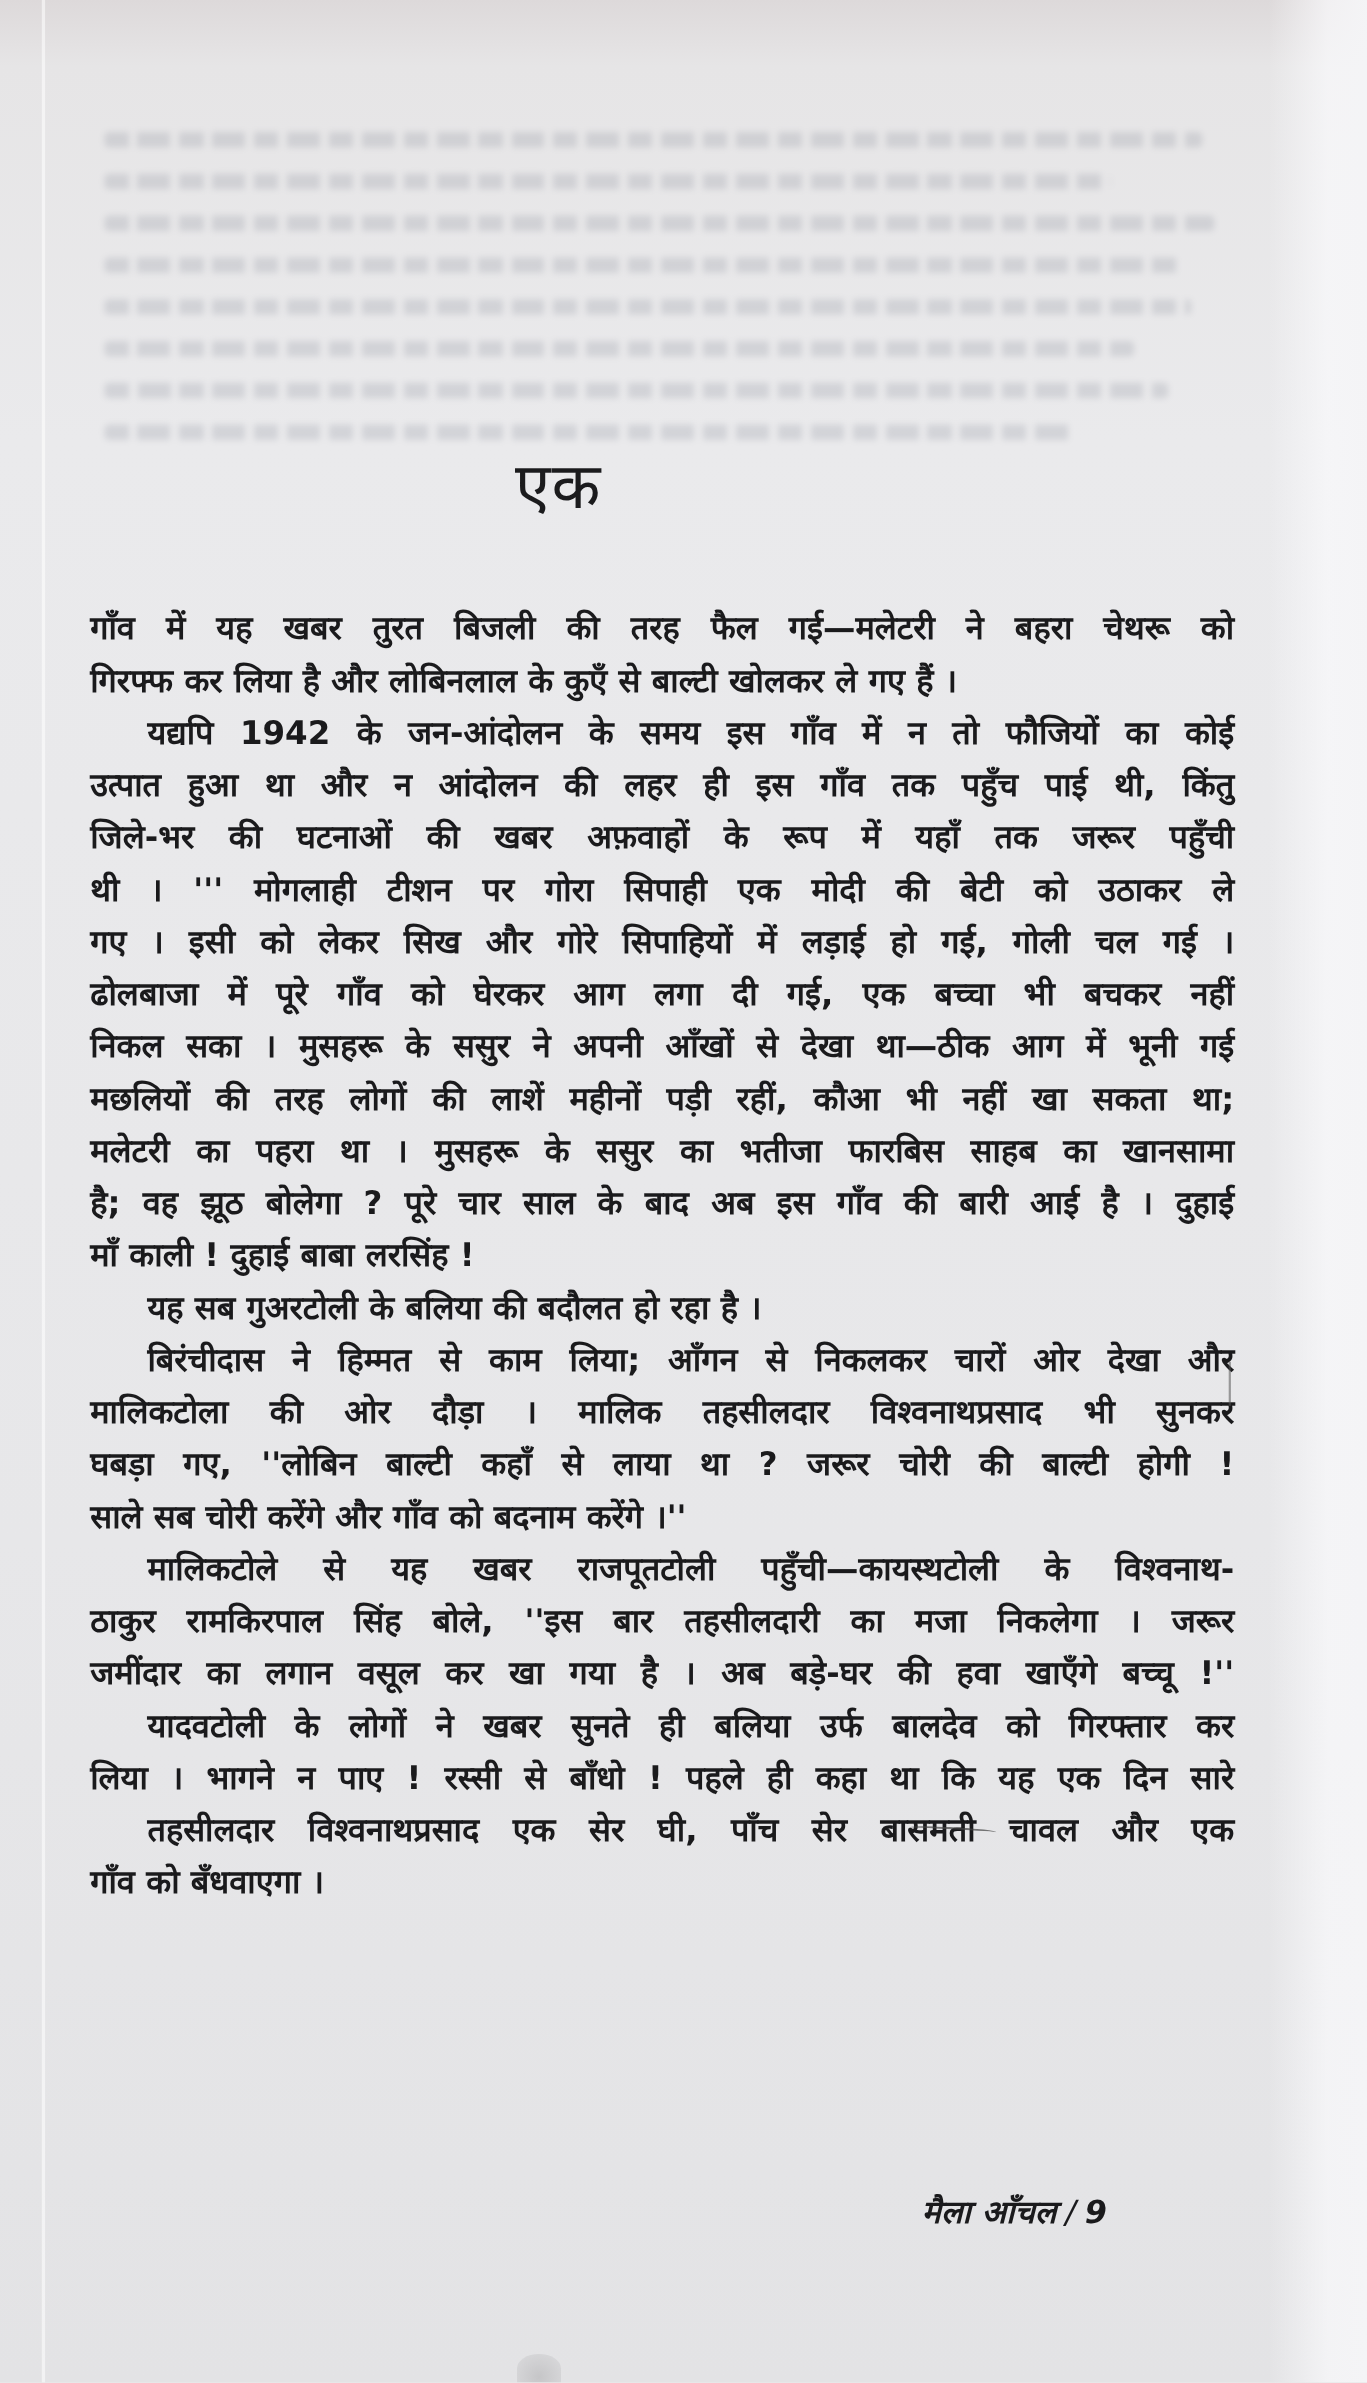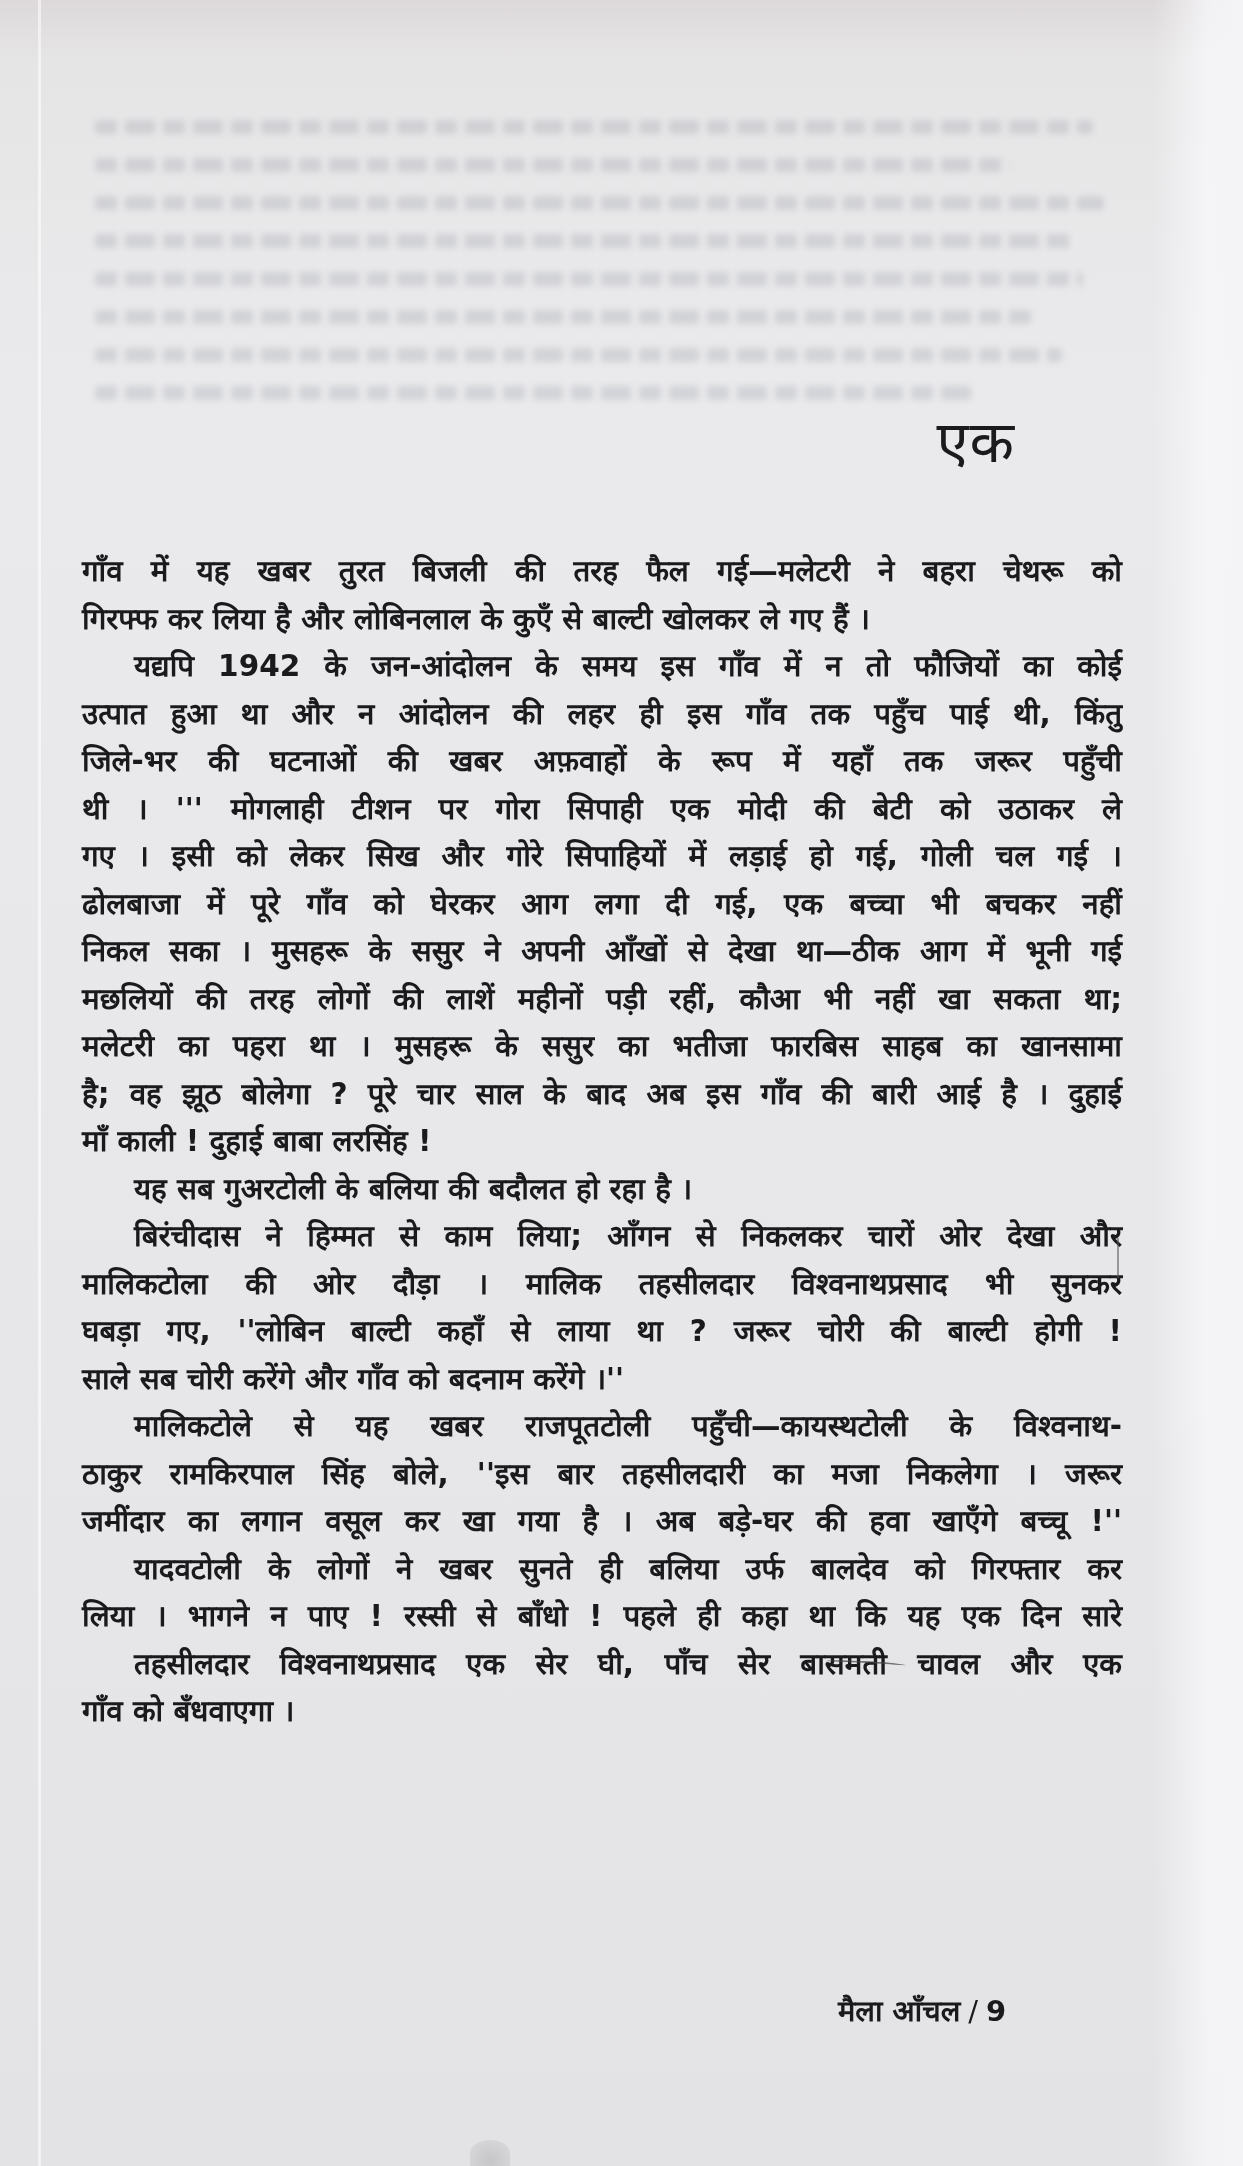--- a/index.html
+++ b/index.html
@@ -39,21 +39,21 @@
     .bleed div {
       height: 14px;
       margin: 0 0 24px 0;
       background: repeating-linear-gradient(90deg, #6a7080 0 22px, transparent 22px 30px, #6a7080 30px 60px, transparent 60px 68px);
       border-radius: 4px;
     }
     .chapter-title {
       position: absolute;
       left: 0; width: 1015px;
       top: 400px;
-      text-align: right;
+      text-align: center;
       font-family: "DejaVu Sans", sans-serif;
       font-size: 58px;
       color: #1b1b1d;
       letter-spacing: 1px;
     }
     .body-text {
       position: absolute;
       left: 82px;
       top: 548px;
       width: 1040px;
@@ -76,20 +76,21 @@
     .line.indent {
       padding-left: 52px;
     }
     .footer {
       position: absolute;
       left: 838px;
       top: 1990px;
       font-family: "DejaVu Sans", sans-serif;
       font-size: 29px;
       font-weight: bold;
+      font-style: italic;
       color: #1a1a1c;
     }
     .footer .sep {
       font-weight: normal;
       margin: 0 8px;
     }
     .margin-mark {
       position: absolute;
       left: 1117px;
       top: 1238px;

